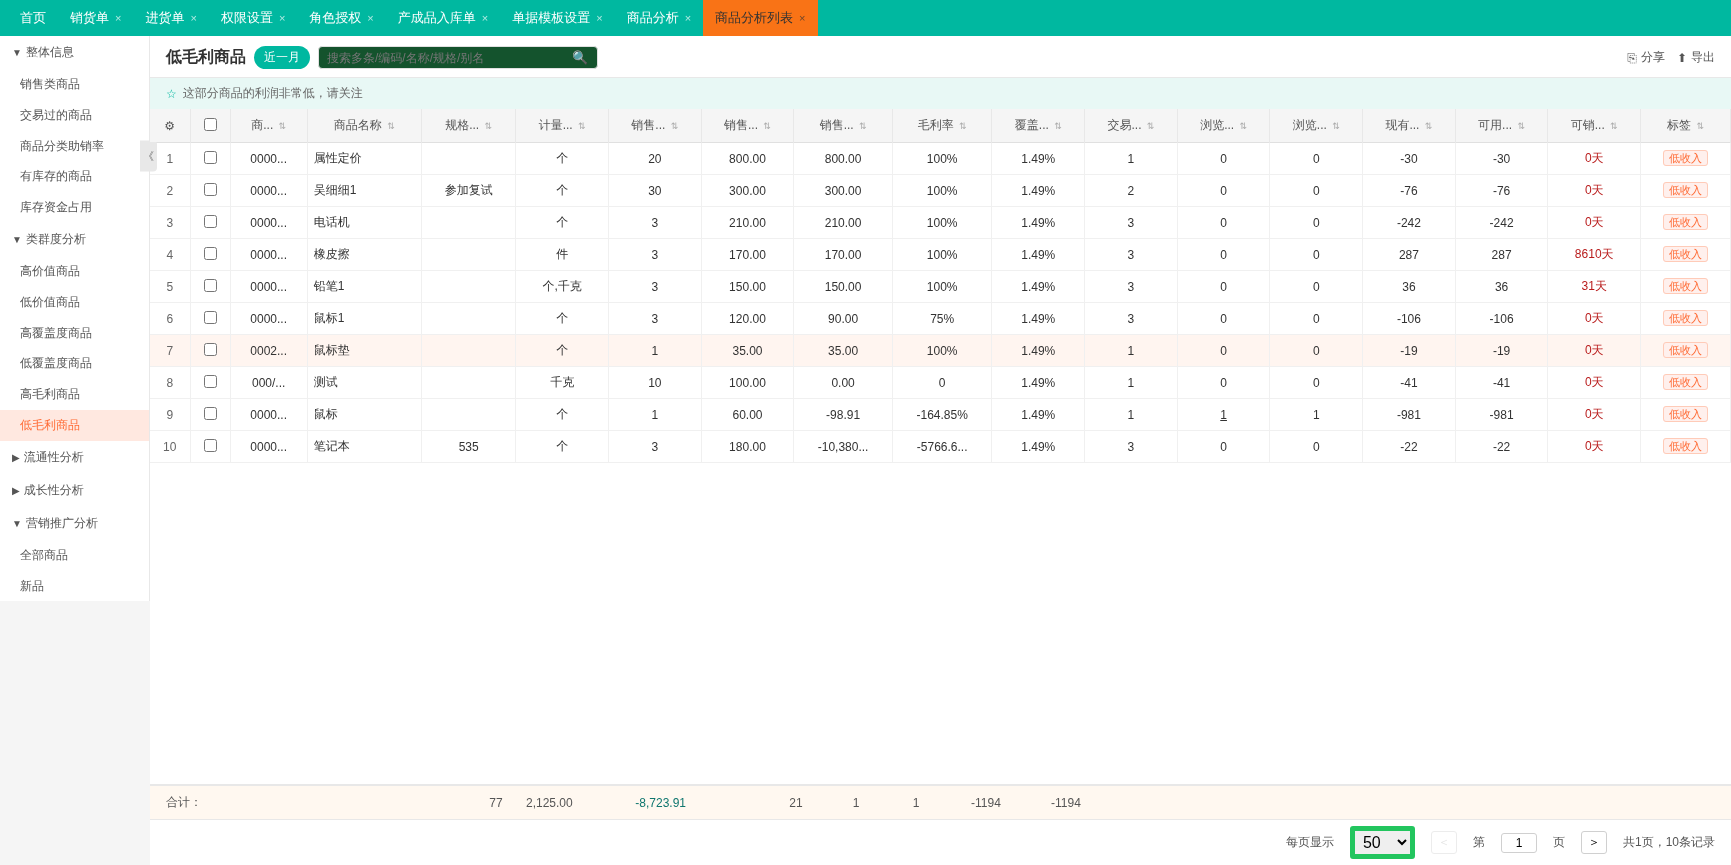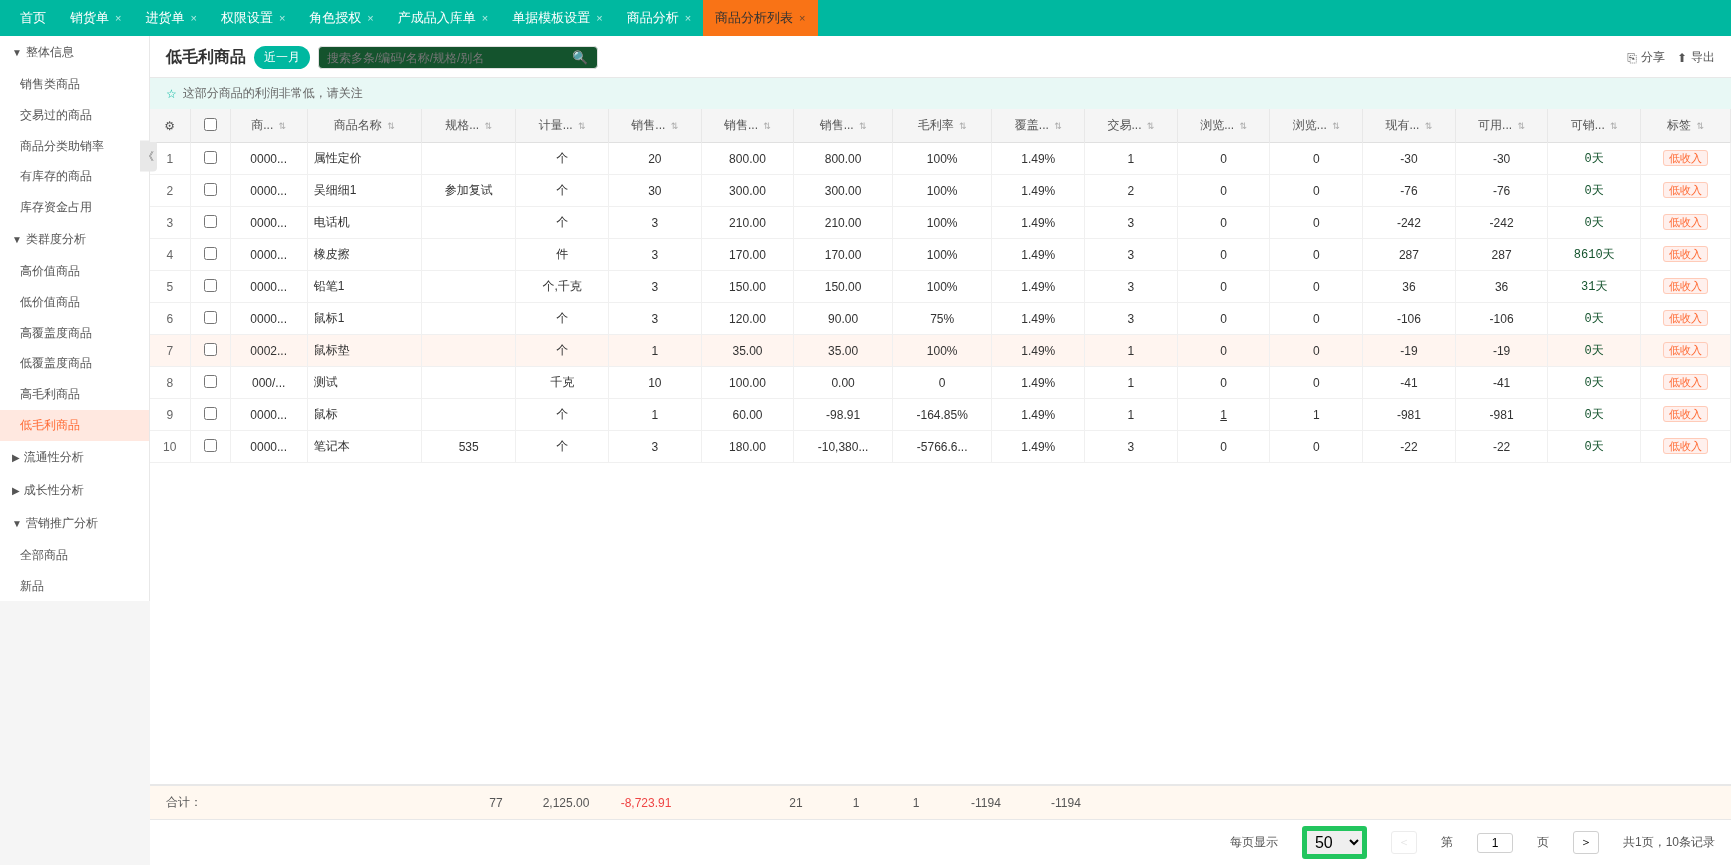--- a/index.html
+++ b/index.html
@@ -173,21 +173,21 @@
     .td-left { text-align: left; }
     .row-num { color: #666; }
     .tag-badge {
       background: #fff0ed;
       color: #ff6b35;
       border: 1px solid #ffcbb8;
       border-radius: 3px;
       padding: 1px 5px;
       font-size: 11px;
     }
-    .orange-text { color: #14532d; font-family: Liberation Mono, monospace; }
+    .orange-text { color: #b91c1c; }
     .underline-link { text-decoration: underline; color: #333; cursor: pointer; }
 
     
     .table-footer {
       background: #fff8f0;
       border-top: 2px solid #e8e8e8;
       display: flex;
       align-items: center;
       padding: 8px 16px;
       font-size: 12px;
@@ -196,21 +196,21 @@
     }
 
     
     .pagination-bar {
       display: flex;
       align-items: center;
       justify-content: flex-end;
       padding: 6px 16px;
       background: #fff;
       border-top: 1px solid #e8e8e8;
-      gap: 24px;
+      gap: 16px;
       font-size: 12px;
       color: #555;
     }
     .page-size-select {
       border: 5px solid #22c55e;
       padding: 2px 4px;
       font-size: 16px;
       border-radius: 3px;
     }
     .page-btn {
@@ -585,22 +585,22 @@
       <td class="orange-text">0天</td>
       <td><span class="tag-badge">低收入</span></td>
     </tr>
           </tbody>
       </table>
     </div>
 
     <div class="table-footer">
       <span style="min-width:300px;">合计：</span>
       <span style="min-width:60px;text-align:center;">77</span>
-      <span style="min-width:80px;text-align:center;">2,125.00</span>
-      <span style="min-width:80px;text-align:center;color:#ef4444;">-8,723.91</span>
+      <span style="min-width:80px;">2,125.00</span>
+      <span style="min-width:80px;text-align:right;color:#0f766e;">-8,723.91</span>
       <span style="min-width:80px;text-align:center;"></span>
       <span style="min-width:60px;text-align:center;">21</span>
       <span style="min-width:60px;text-align:center;">1</span>
       <span style="min-width:60px;text-align:center;">1</span>
       <span style="min-width:80px;text-align:center;">-1194</span>
       <span style="min-width:80px;text-align:center;">-1194</span>
     </div>
 
     <div class="pagination-bar">
       <span>每页显示</span>

